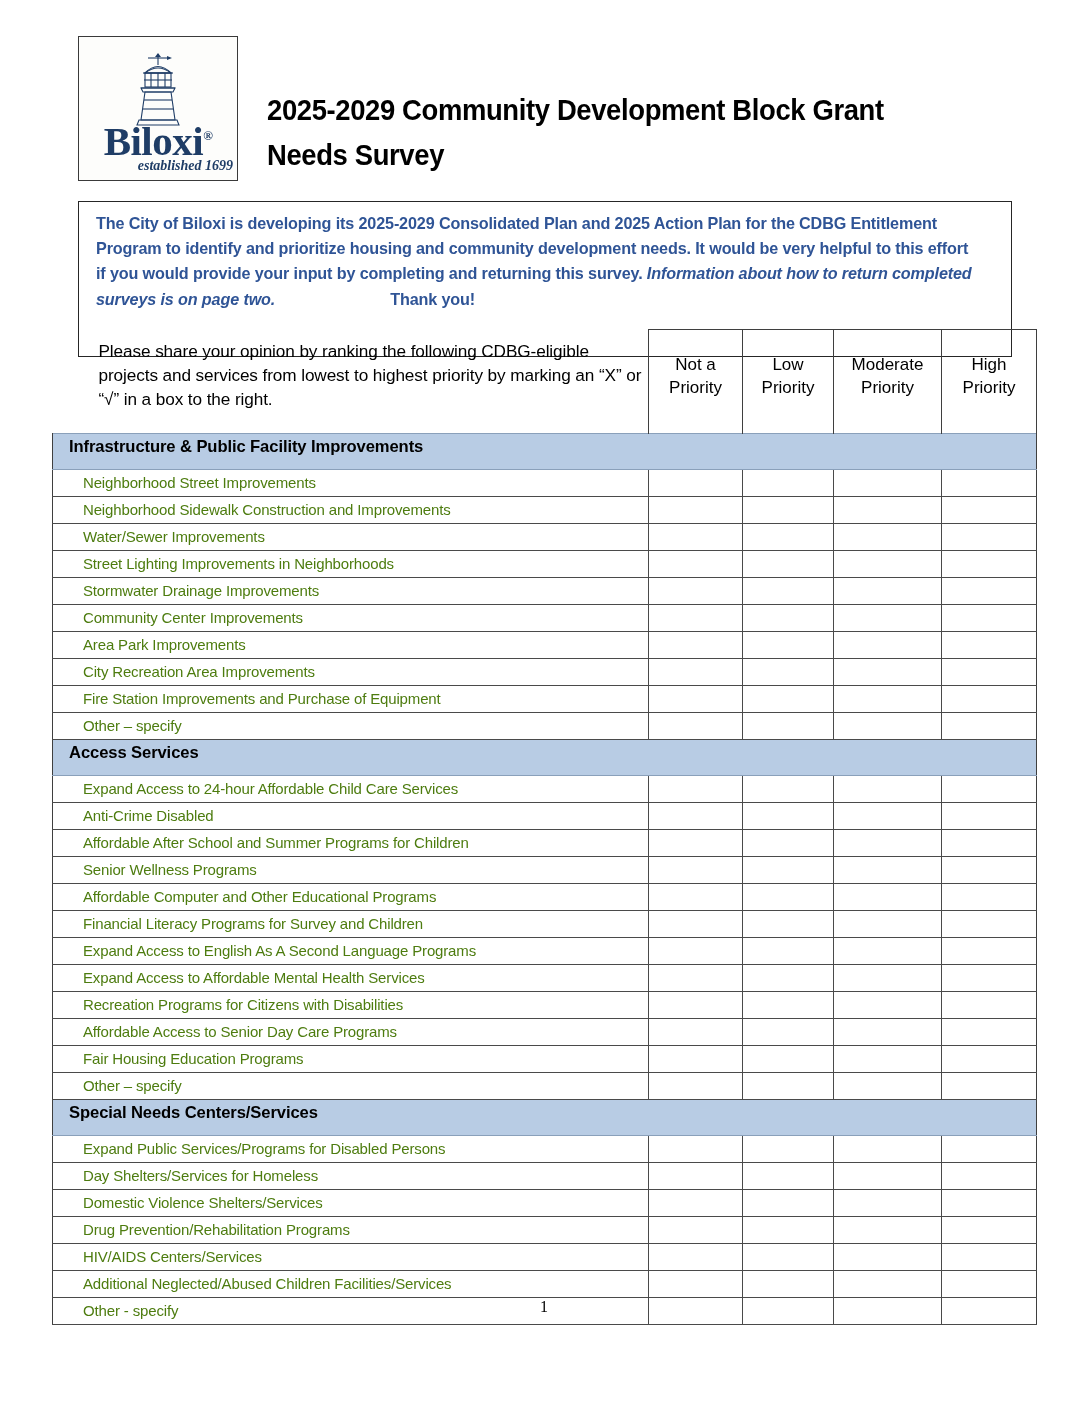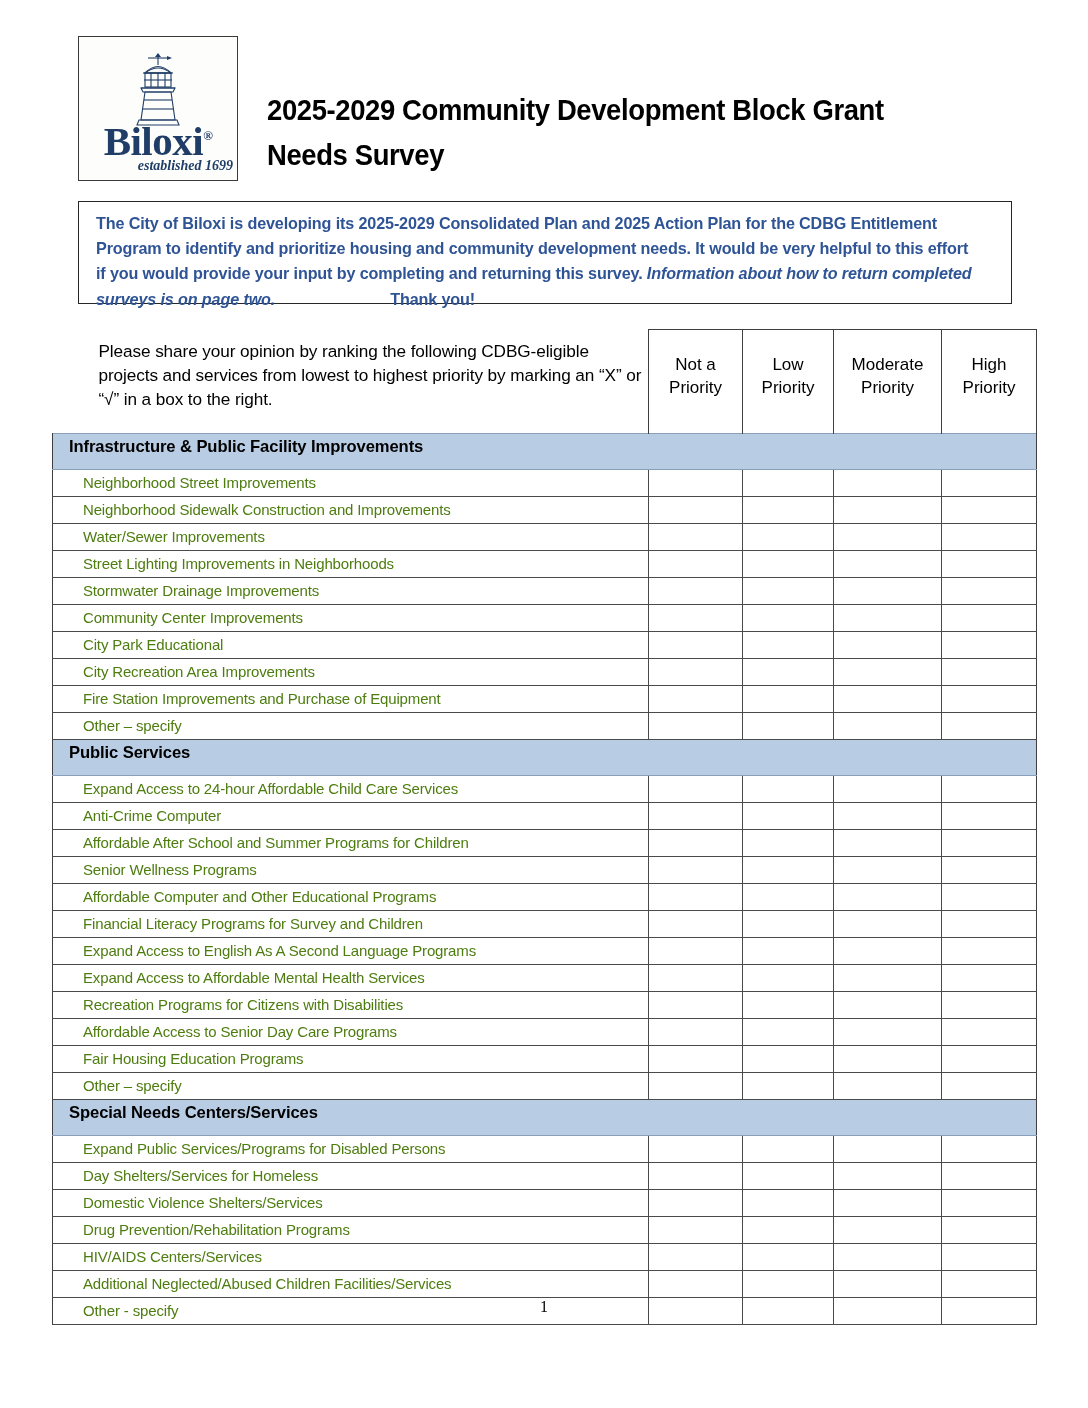--- a/index.html
+++ b/index.html
@@ -70,21 +70,21 @@
     color: #000;
     transform: scaleX(0.93);
     transform-origin: left center;
     white-space: pre-line;
   }
 
   
   .intro-box {
     position: absolute;
     left: 78px; top: 201px;
-    width: 934px; height: 103px;
+    width: 934px; height: 156px;
     border: 1.8px solid #262626;
     background: #ffffff;
     padding: 9px 14px 0 17px;
   }
   .intro-text {
     font-family: "Liberation Sans", sans-serif;
     font-weight: bold;
     font-size: 16.6px;
     line-height: 1.52;
     color: #2F5496;
@@ -304,21 +304,21 @@
           <td class="cbox last"></td>
         </tr>
         <tr class="item-row">
           <td class="item-label">Community Center Improvements</td>
           <td class="cbox"></td>
           <td class="cbox"></td>
           <td class="cbox"></td>
           <td class="cbox last"></td>
         </tr>
         <tr class="item-row">
-          <td class="item-label">City Park Educational</td>
+          <td class="item-label">Area Park Improvements</td>
           <td class="cbox"></td>
           <td class="cbox"></td>
           <td class="cbox"></td>
           <td class="cbox last"></td>
         </tr>
         <tr class="item-row">
           <td class="item-label">City Recreation Area Improvements</td>
           <td class="cbox"></td>
           <td class="cbox"></td>
           <td class="cbox"></td>
@@ -332,31 +332,31 @@
           <td class="cbox last"></td>
         </tr>
         <tr class="item-row">
           <td class="item-label">Other – specify</td>
           <td class="cbox"></td>
           <td class="cbox"></td>
           <td class="cbox"></td>
           <td class="cbox last"></td>
         </tr>
         <tr class="section-row">
-          <td colspan="5">Public Services</td>
+          <td colspan="5">Access Services</td>
         </tr>
         <tr class="item-row">
           <td class="item-label">Expand Access to 24-hour Affordable Child Care Services</td>
           <td class="cbox"></td>
           <td class="cbox"></td>
           <td class="cbox"></td>
           <td class="cbox last"></td>
         </tr>
         <tr class="item-row">
-          <td class="item-label">Anti-Crime Computer</td>
+          <td class="item-label">Anti-Crime Disabled</td>
           <td class="cbox"></td>
           <td class="cbox"></td>
           <td class="cbox"></td>
           <td class="cbox last"></td>
         </tr>
         <tr class="item-row">
           <td class="item-label">Affordable After School and Summer Programs for Children</td>
           <td class="cbox"></td>
           <td class="cbox"></td>
           <td class="cbox"></td>

